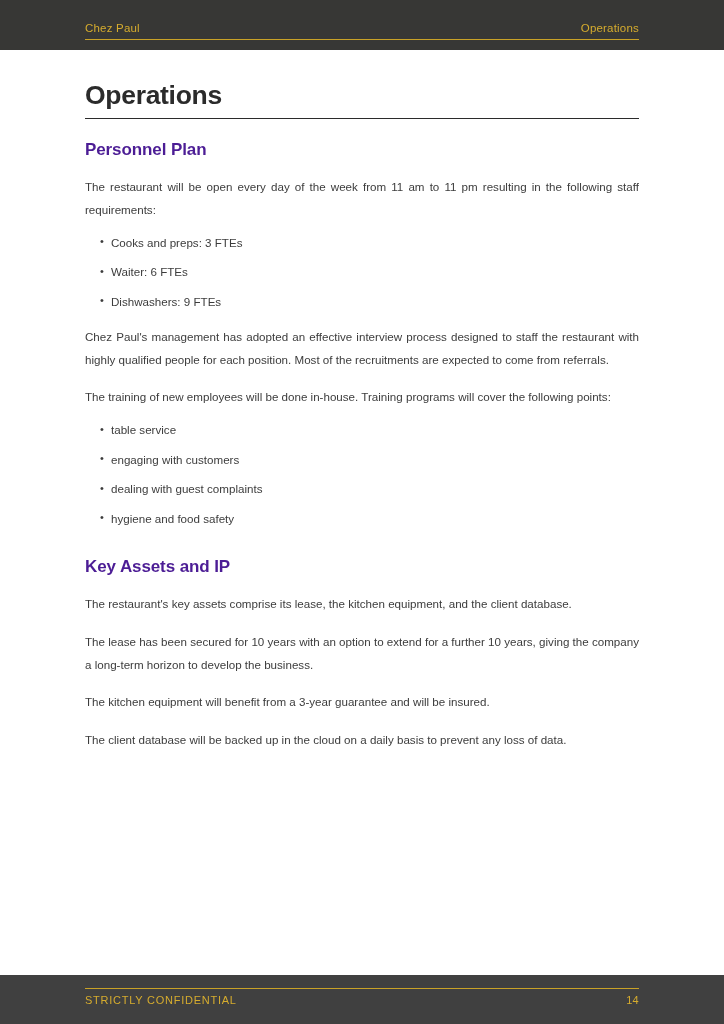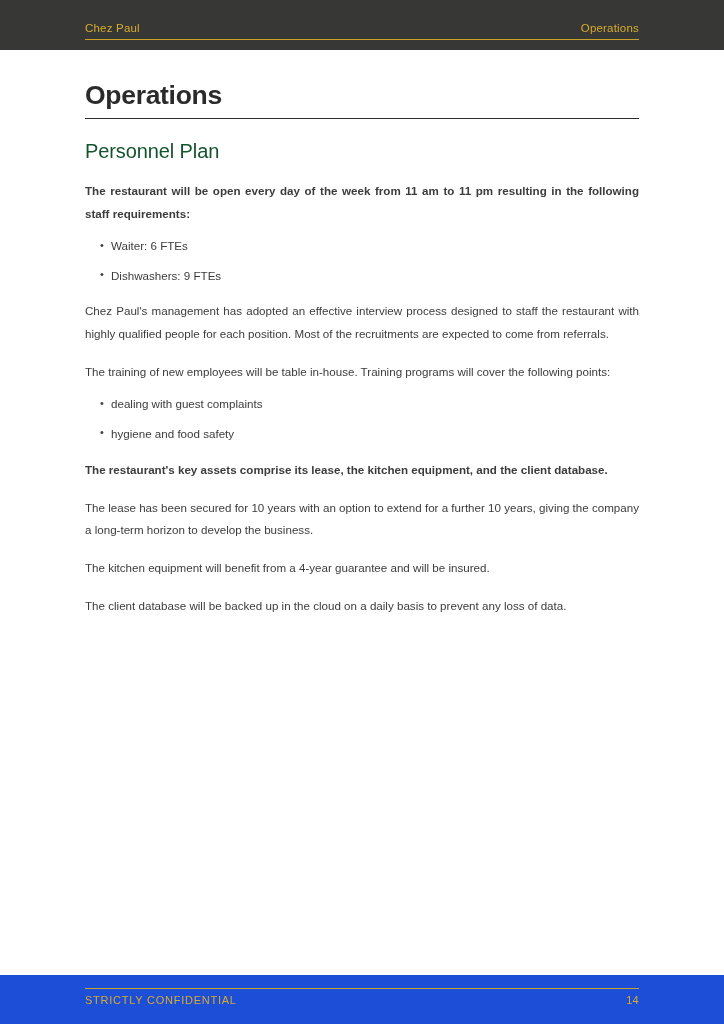--- a/index.html
+++ b/index.html
@@ -70,42 +70,41 @@
   .title-rule {
     margin-top: 8px;
     border-bottom: 1.4px solid #2b2b2b;
     width: 100%;
     height: 0;
   }
 
   h2.section-heading {
     margin: 0;
     padding-top: 20px;
-    font-size: 20px;
-    font-weight: 400;
-    color: #14532d;
+    font-size: 17px;
+    font-weight: 700;
+    color: #4c1d95;
     letter-spacing: -0.1px;
     line-height: 1.25;
   }
   h2.section-heading.spaced-top {
     padding-top: 28px;
   }
 
   p.para {
     margin: 0;
     padding-top: 15px;
     font-size: 11.6px;
     line-height: 1.95;
     color: #3c3c3c;
     text-align: justify;
     text-justify: inter-word;
   }
   p.para.first-after-heading {
     padding-top: 16px;
-    font-weight: bold;
   }
 
   ul.bullets {
     margin: 0;
     padding: 12px 0 0 0;
     list-style: none;
   }
   ul.bullets li {
     position: relative;
     padding-left: 26px;
@@ -120,21 +119,21 @@
     position: absolute;
     left: 15px;
     top: -0.5px;
     color: #3c3c3c;
     font-size: 11px;
   }
 
   
   .page-footer {
     height: 49px;
-    background: #1d4ed8;
+    background: #404040;
     flex: 0 0 49px;
     position: relative;
   }
   .page-footer .footer-inner {
     position: absolute;
     left: 85px;
     right: 85px;
     top: 13px;
     display: flex;
     justify-content: space-between;
@@ -170,40 +169,44 @@
   <div class="page-body">
 
     <h1 class="doc-title">Operations</h1>
     <div class="title-rule"></div>
 
     <h2 class="section-heading">Personnel Plan</h2>
 
     <p class="para first-after-heading">The restaurant will be open every day of the week from 11 am to 11 pm resulting in the following staff requirements:</p>
 
     <ul class="bullets">
+      <li>Cooks and preps: 3 FTEs</li>
       <li>Waiter: 6 FTEs</li>
       <li>Dishwashers: 9 FTEs</li>
     </ul>
 
 
     <p class="para">Chez Paul's management has adopted an effective interview process designed to staff the restaurant with highly qualified people for each position. Most of the recruitments are expected to come from referrals.</p>
 
-    <p class="para">The training of new employees will be table in-house. Training programs will cover the following points:</p>
+    <p class="para">The training of new employees will be done in-house. Training programs will cover the following points:</p>
 
     <ul class="bullets">
+      <li>table service</li>
+      <li>engaging with customers</li>
       <li>dealing with guest complaints</li>
       <li>hygiene and food safety</li>
     </ul>
 
+    <h2 class="section-heading spaced-top">Key Assets and IP</h2>
 
     <p class="para first-after-heading">The restaurant's key assets comprise its lease, the kitchen equipment, and the client database.</p>
 
     <p class="para">The lease has been secured for 10 years with an option to extend for a further 10 years, giving the company a long-term horizon to develop the business.</p>
 
-    <p class="para">The kitchen equipment will benefit from a 4-year guarantee and will be insured.</p>
+    <p class="para">The kitchen equipment will benefit from a 3-year guarantee and will be insured.</p>
 
     <p class="para">The client database will be backed up in the cloud on a daily basis to prevent any loss of data.</p>
 
   </div>
 
   <div class="page-footer">
     <div class="footer-inner">
       <span class="footer-left">STRICTLY CONFIDENTIAL</span>
       <span class="footer-right">14</span>
     </div>

